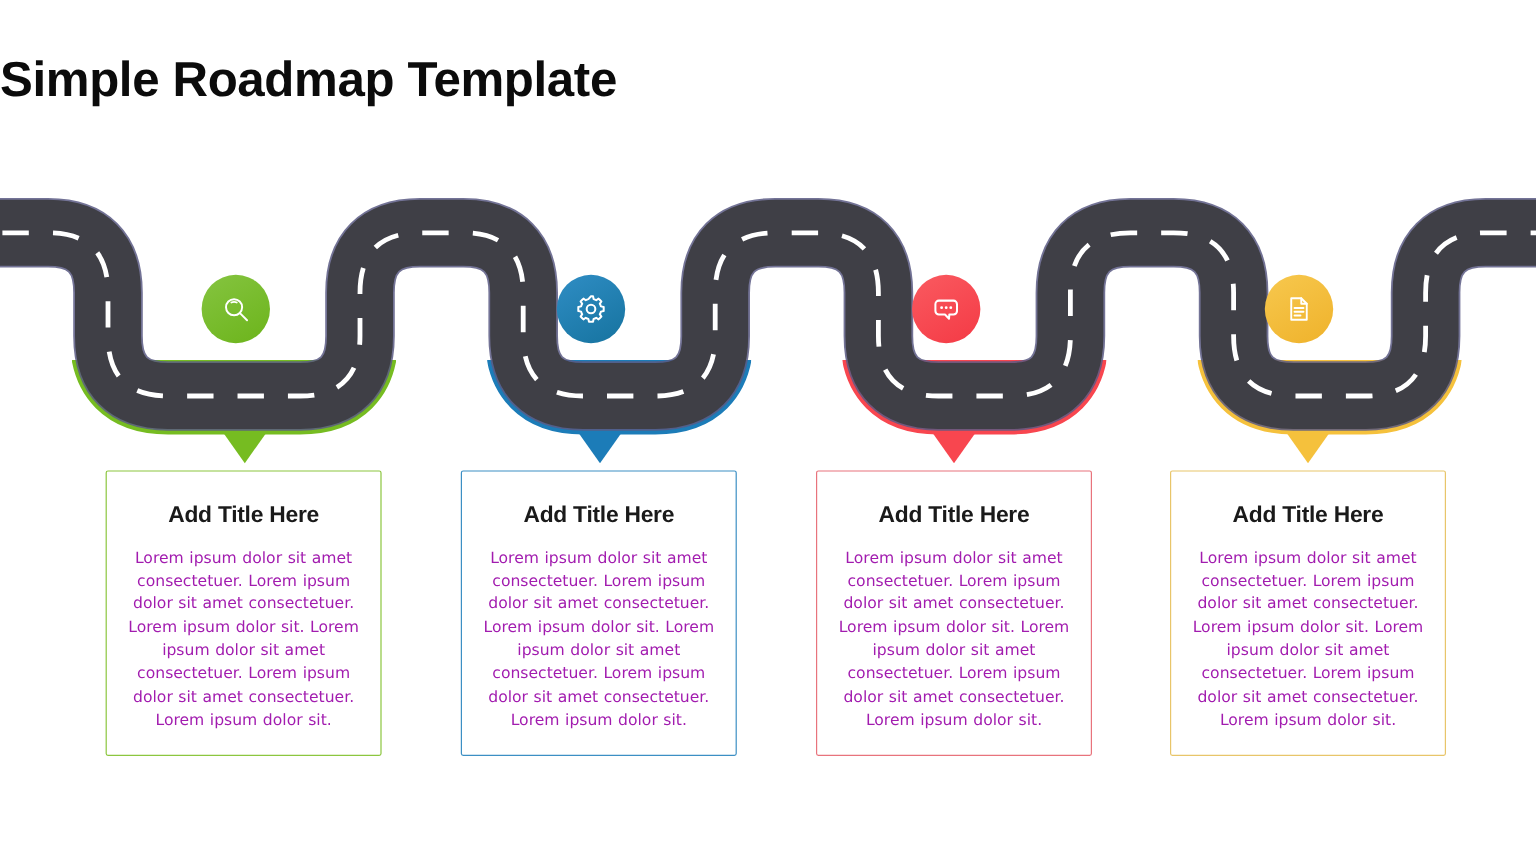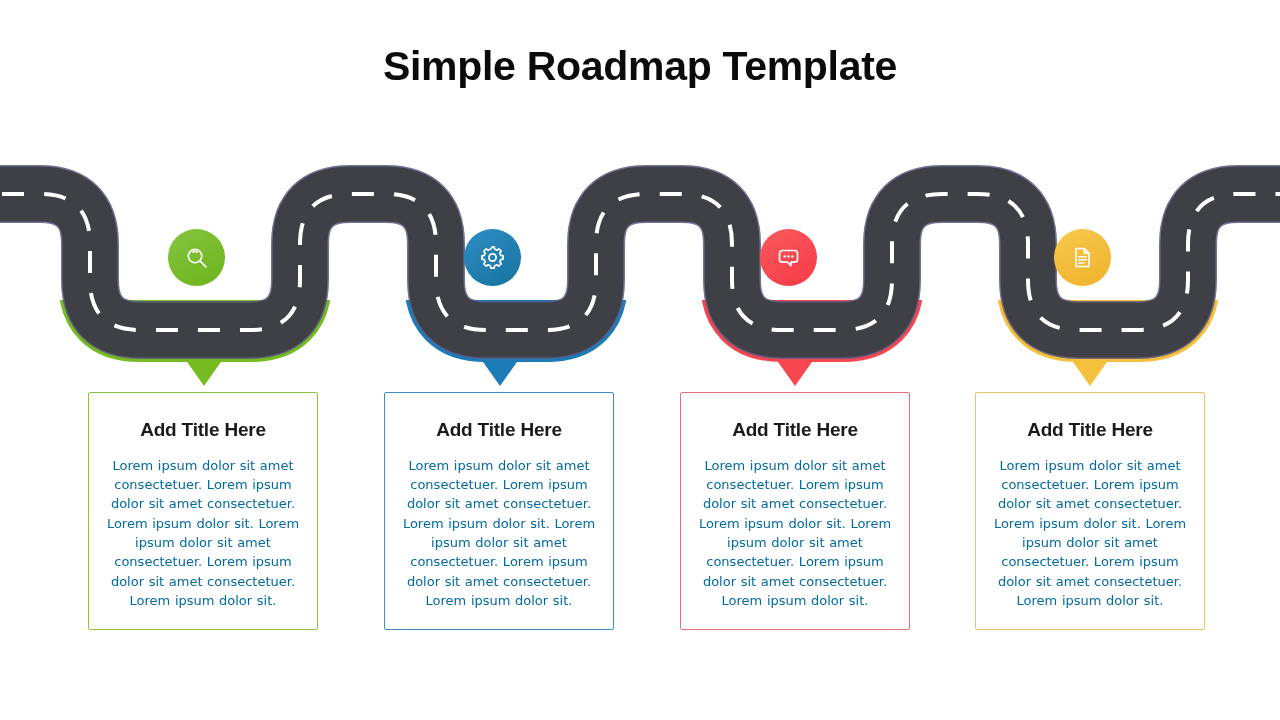--- a/index.html
+++ b/index.html
@@ -15,21 +15,21 @@
     font-family: "Liberation Sans", sans-serif;
     position: relative;
   }
 
   
   .page-title {
     position: absolute;
     top: 42px;
     left: 0;
     width: 1280px;
-    text-align: center;
+    text-align: left;
     font-size: 41px;
     font-weight: bold;
     color: #0b0b0b;
     letter-spacing: -0.3px;
     line-height: 1.2;
   }
 
   
   .road-layer {
     position: absolute;
@@ -86,21 +86,21 @@
     font-size: 19px;
     font-weight: bold;
     color: #1a1a1a;
     line-height: 1.2;
     margin-bottom: 14px;
     letter-spacing: -0.2px;
   }
 
   .card-body {
     font-size: 13px;
-    color: #0369a1;
+    color: #a21caf;
     line-height: 19.3px;
     text-align: center;
     font-family: "DejaVu Sans", sans-serif;
     word-spacing: 0.5px;
   }
 </style>
 </head>
 <body>
 
 <div class="page-title">Simple Roadmap Template</div>

